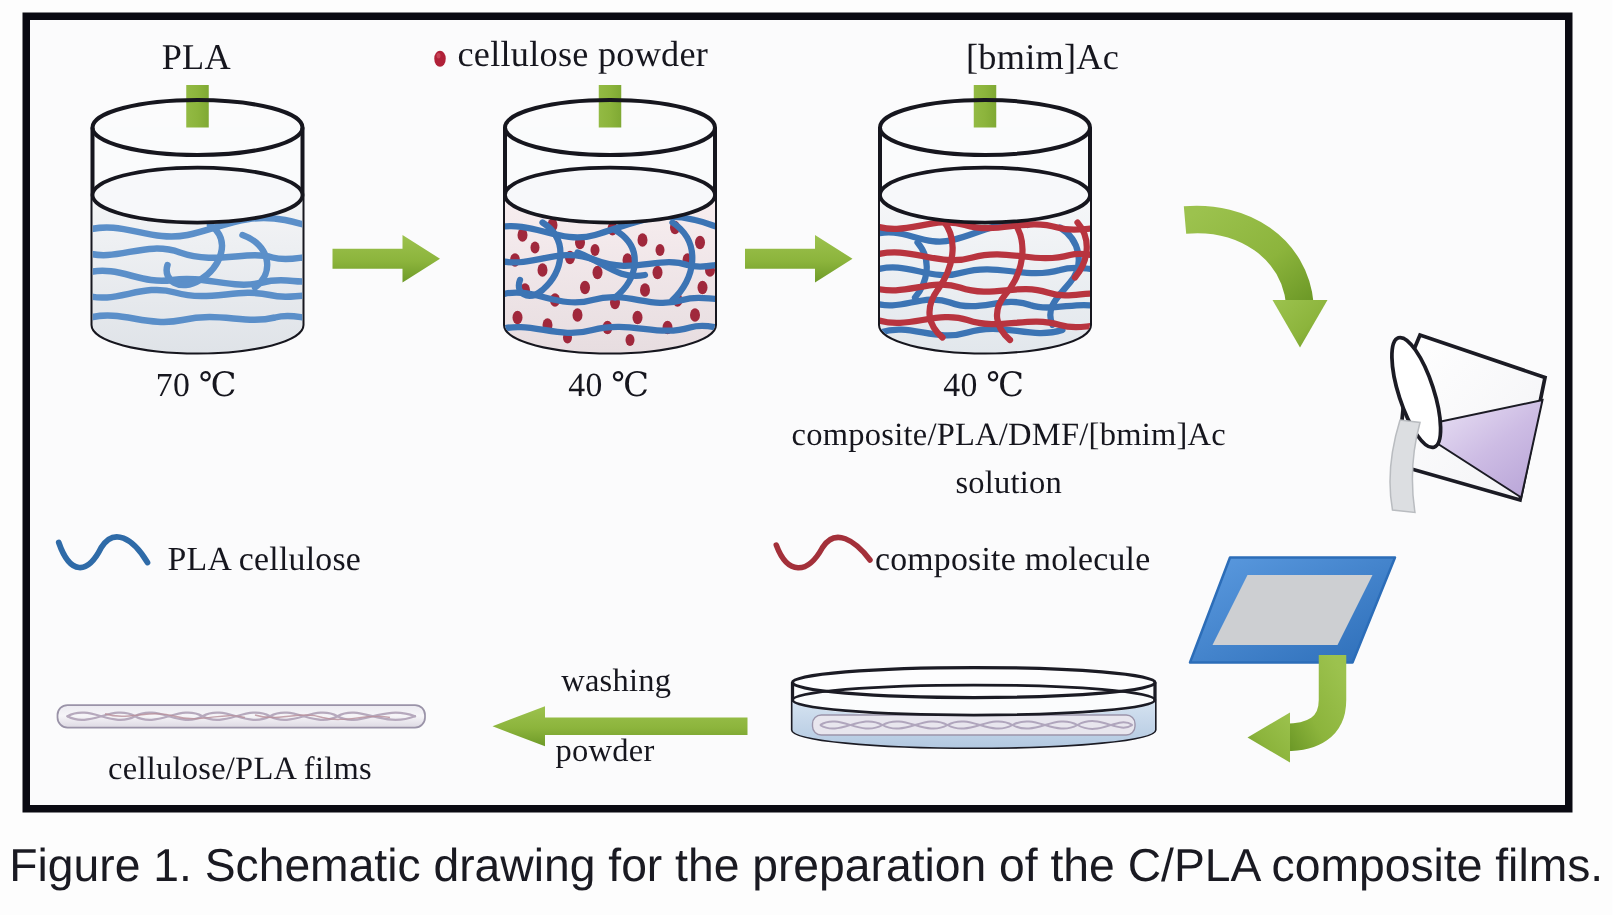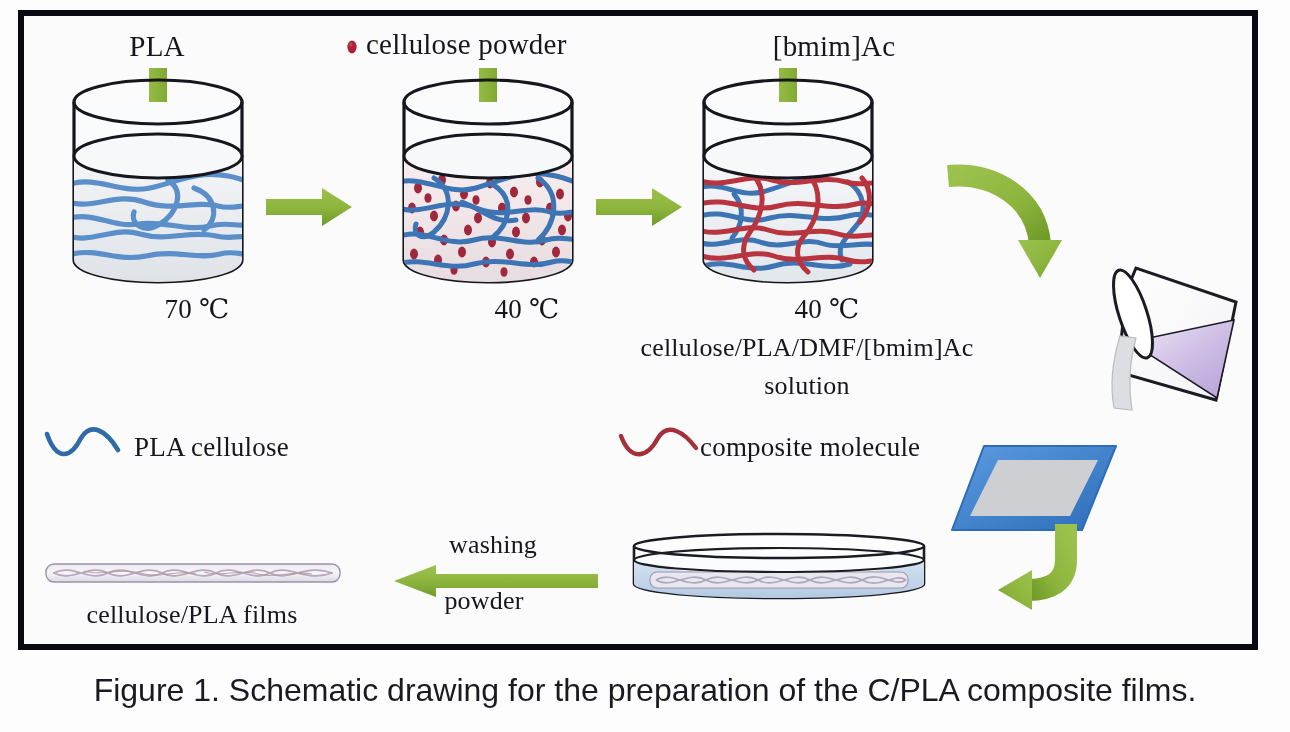--- a/index.html
+++ b/index.html
@@ -45,42 +45,42 @@
   .txt {
     position: absolute;
     color: #16161e;
     white-space: nowrap;
     font-family: "Liberation Serif", "DejaVu Serif", serif;
     letter-spacing: .2px;
   }
   .txt.center { transform: translateX(-50%); text-align: center; }
 
   .label-top      { font-size: 29px; }
-  .label-temp     { font-size: 27px; margin-left: 40px; }
+  .label-temp     { font-size: 27px; }
   .label-caption  { font-size: 26px; }
   .label-legend   { font-size: 27px; }
   .label-arrowtxt { font-size: 26px; }
 
   
   .beaker { position: absolute; }
   .beaker svg { display: block; overflow: visible; }
 
   
   .arrow-green svg { display: block; overflow: visible; }
   .arrow-green { position: absolute; }
 
   
   .figcaption {
     position: absolute;
     left: 0;
     top: 672px;
     width: 1290px;
     text-align: center;
     font-family: "Liberation Sans", "DejaVu Sans", sans-serif;
-    font-size: 32px;
+    font-size: 37px;
     color: #1a1a22;
     letter-spacing: 0px;
   }
 
   
   .art { position: absolute; }
   .art svg { display: block; overflow: visible; }
 </style>
 </head>
 <body>
@@ -300,21 +300,21 @@
             <path d="M56 92 C70 108 64 132 52 148 C42 162 44 176 56 186"></path>
             <path d="M112 92 C126 110 120 136 106 152 C96 164 98 178 110 188"></path>
             <path d="M164 94 C176 108 172 126 162 138"></path>
           </g>
         </g>
         <ellipse cx="90" cy="72" rx="84" ry="22" fill="#f7f8fa" stroke="#16161e" stroke-width="3"></ellipse>
         <ellipse cx="90" cy="18" rx="84" ry="22" fill="none" stroke="#16161e" stroke-width="3.2"></ellipse>
       </svg>
     </div>
     <div class="txt label-temp center" style="left:787px; top:293px;">40 ℃</div>
-    <div class="txt label-caption center" style="left:807px; top:333px;">cellulose/PLA/DMF/[bmim]Ac</div>
+    <div class="txt label-caption center" style="left:807px; top:333px;">composite/PLA/DMF/[bmim]Ac</div>
     <div class="txt label-caption center" style="left:807px; top:371px;">solution</div>
 
     <div class="arrow-green" style="left:944px; top:162px;">
       <svg width="136" height="124" viewBox="0 0 136 124">
         <defs>
           <linearGradient id="gC1" x1="0" y1="0" x2="1" y2="1">
             <stop offset="0%" stop-color="#9CC24E"></stop>
               <stop offset="60%" stop-color="#8CB43C"></stop>
               <stop offset="100%" stop-color="#6E9A28"></stop>
           </linearGradient>

